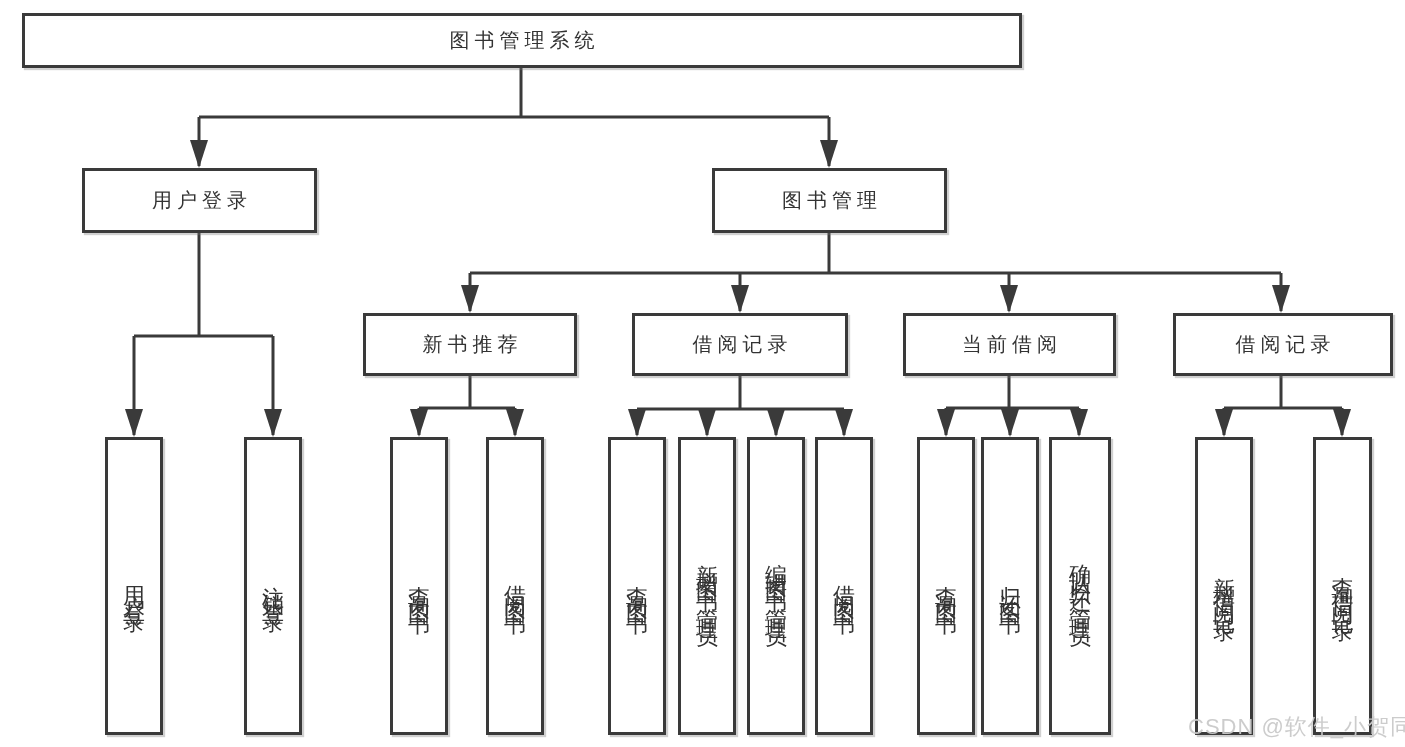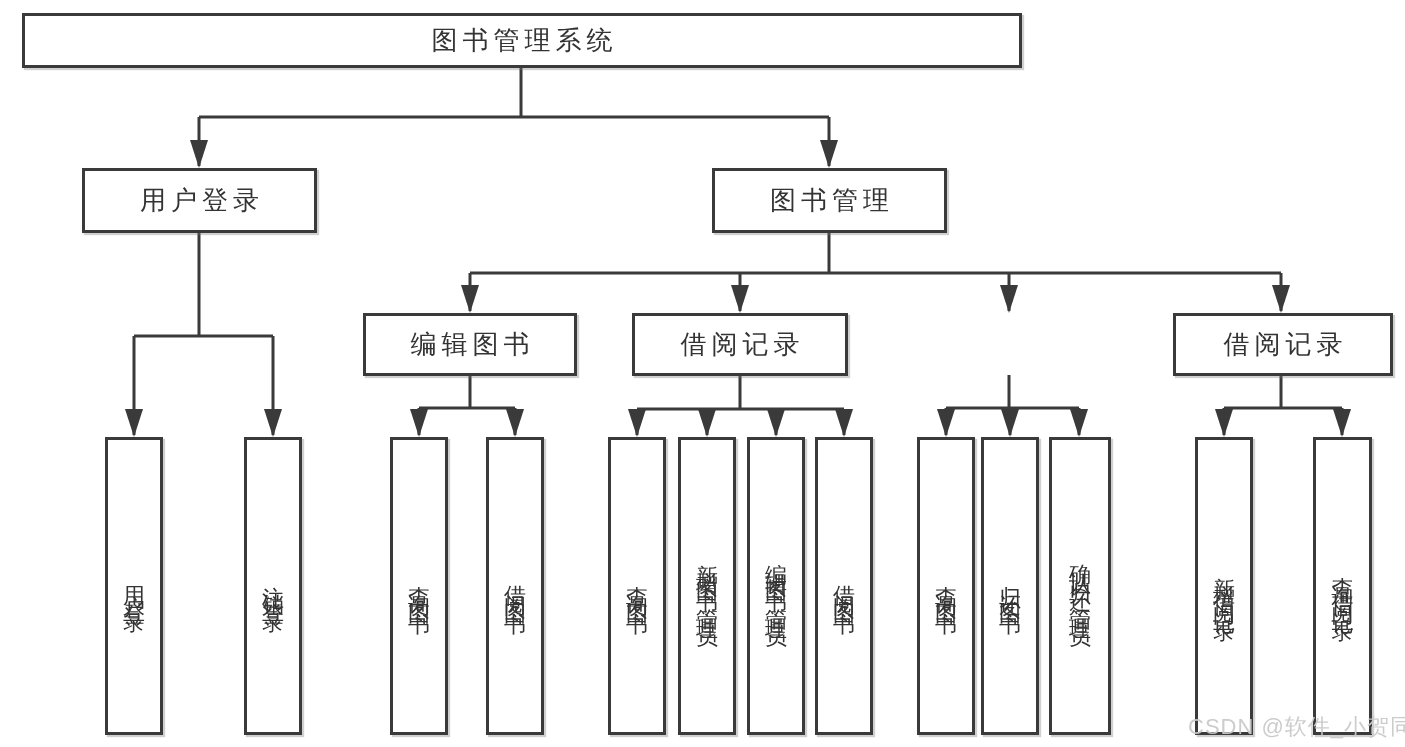--- a/index.html
+++ b/index.html
@@ -26,21 +26,21 @@
     background: #ffffff;
     border: 3px solid #3a3a3a;
     box-shadow: 2px 2px 1px rgba(120,120,120,0.35);
     display: flex;
     align-items: center;
     justify-content: center;
     color: #333333;
     z-index: 2;
   }
   .hnode {
-    font-size: 26px;
+    font-size: 20px;
     letter-spacing: 5px;
     text-indent: 5px;
     white-space: nowrap;
   }
   .vnode {
     writing-mode: vertical-rl;
     text-orientation: mixed;
     font-size: 22px;
     letter-spacing: 9px;
     line-height: 1;
@@ -99,22 +99,23 @@
       <polygon points="1215,409 1233,409 1224,437"></polygon>
       <polygon points="1333,409 1351,409 1342,437"></polygon>
     </g>
   </svg>
 
   <div class="node hnode" style="left:22px; top:13px; width:1000px; height:55px;">图书管理系统</div>
 
   <div class="node hnode" style="left:82px; top:168px; width:235px; height:65px;">用户登录</div>
   <div class="node hnode" style="left:712px; top:168px; width:235px; height:65px;">图书管理</div>
 
-  <div class="node hnode" style="left:363px; top:313px; width:214px; height:63px;">编辑图书</div>
+  <div class="node hnode" style="left:363px; top:313px; width:214px; height:63px;">新书推荐</div>
   <div class="node hnode" style="left:632px; top:313px; width:216px; height:63px;">借阅记录</div>
+  <div class="node hnode" style="left:903px; top:313px; width:213px; height:63px;">当前借阅</div>
   <div class="node hnode" style="left:1173px; top:313px; width:220px; height:63px;">借阅记录</div>
 
   <div class="node vnode" style="left:105px; top:437px; width:58px; height:298px;">用户登录</div>
   <div class="node vnode" style="left:244px; top:437px; width:58px; height:298px;">注销登录</div>
 
   <div class="node vnode" style="left:390px; top:437px; width:58px; height:298px;">查询图书</div>
   <div class="node vnode" style="left:486px; top:437px; width:58px; height:298px;">借阅图书</div>
 
   <div class="node vnode" style="left:608px; top:437px; width:58px; height:298px;">查询图书</div>
   <div class="node vnode" style="left:678px; top:437px; width:58px; height:298px;">新增图书（管理员）</div>

